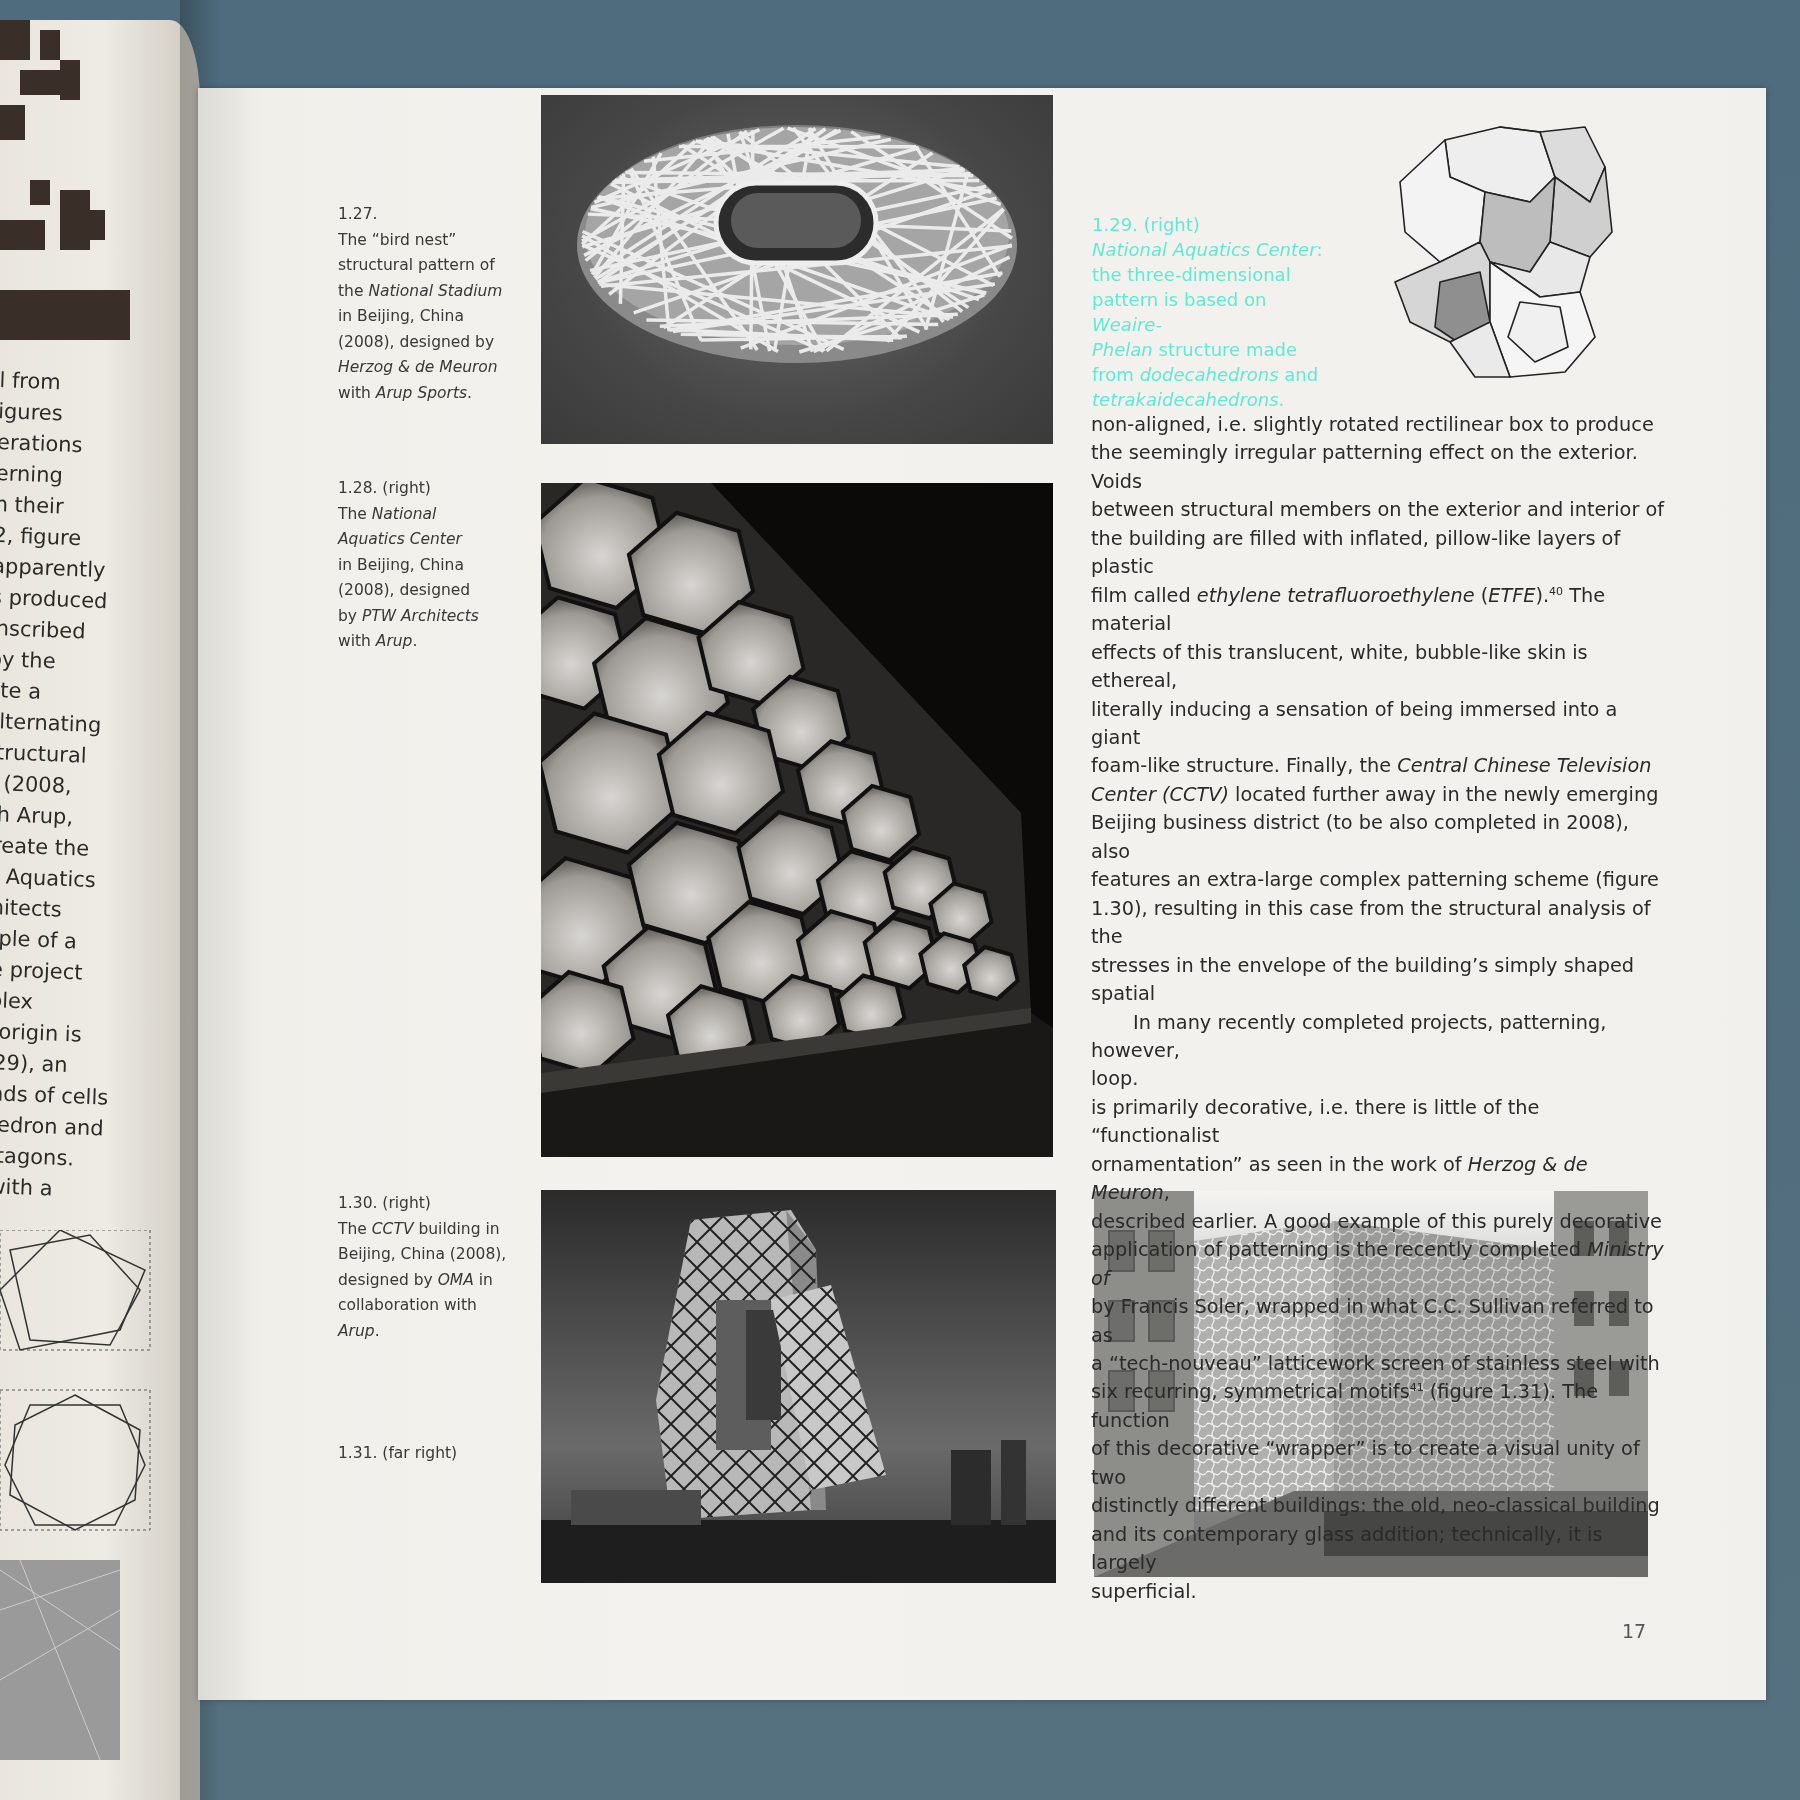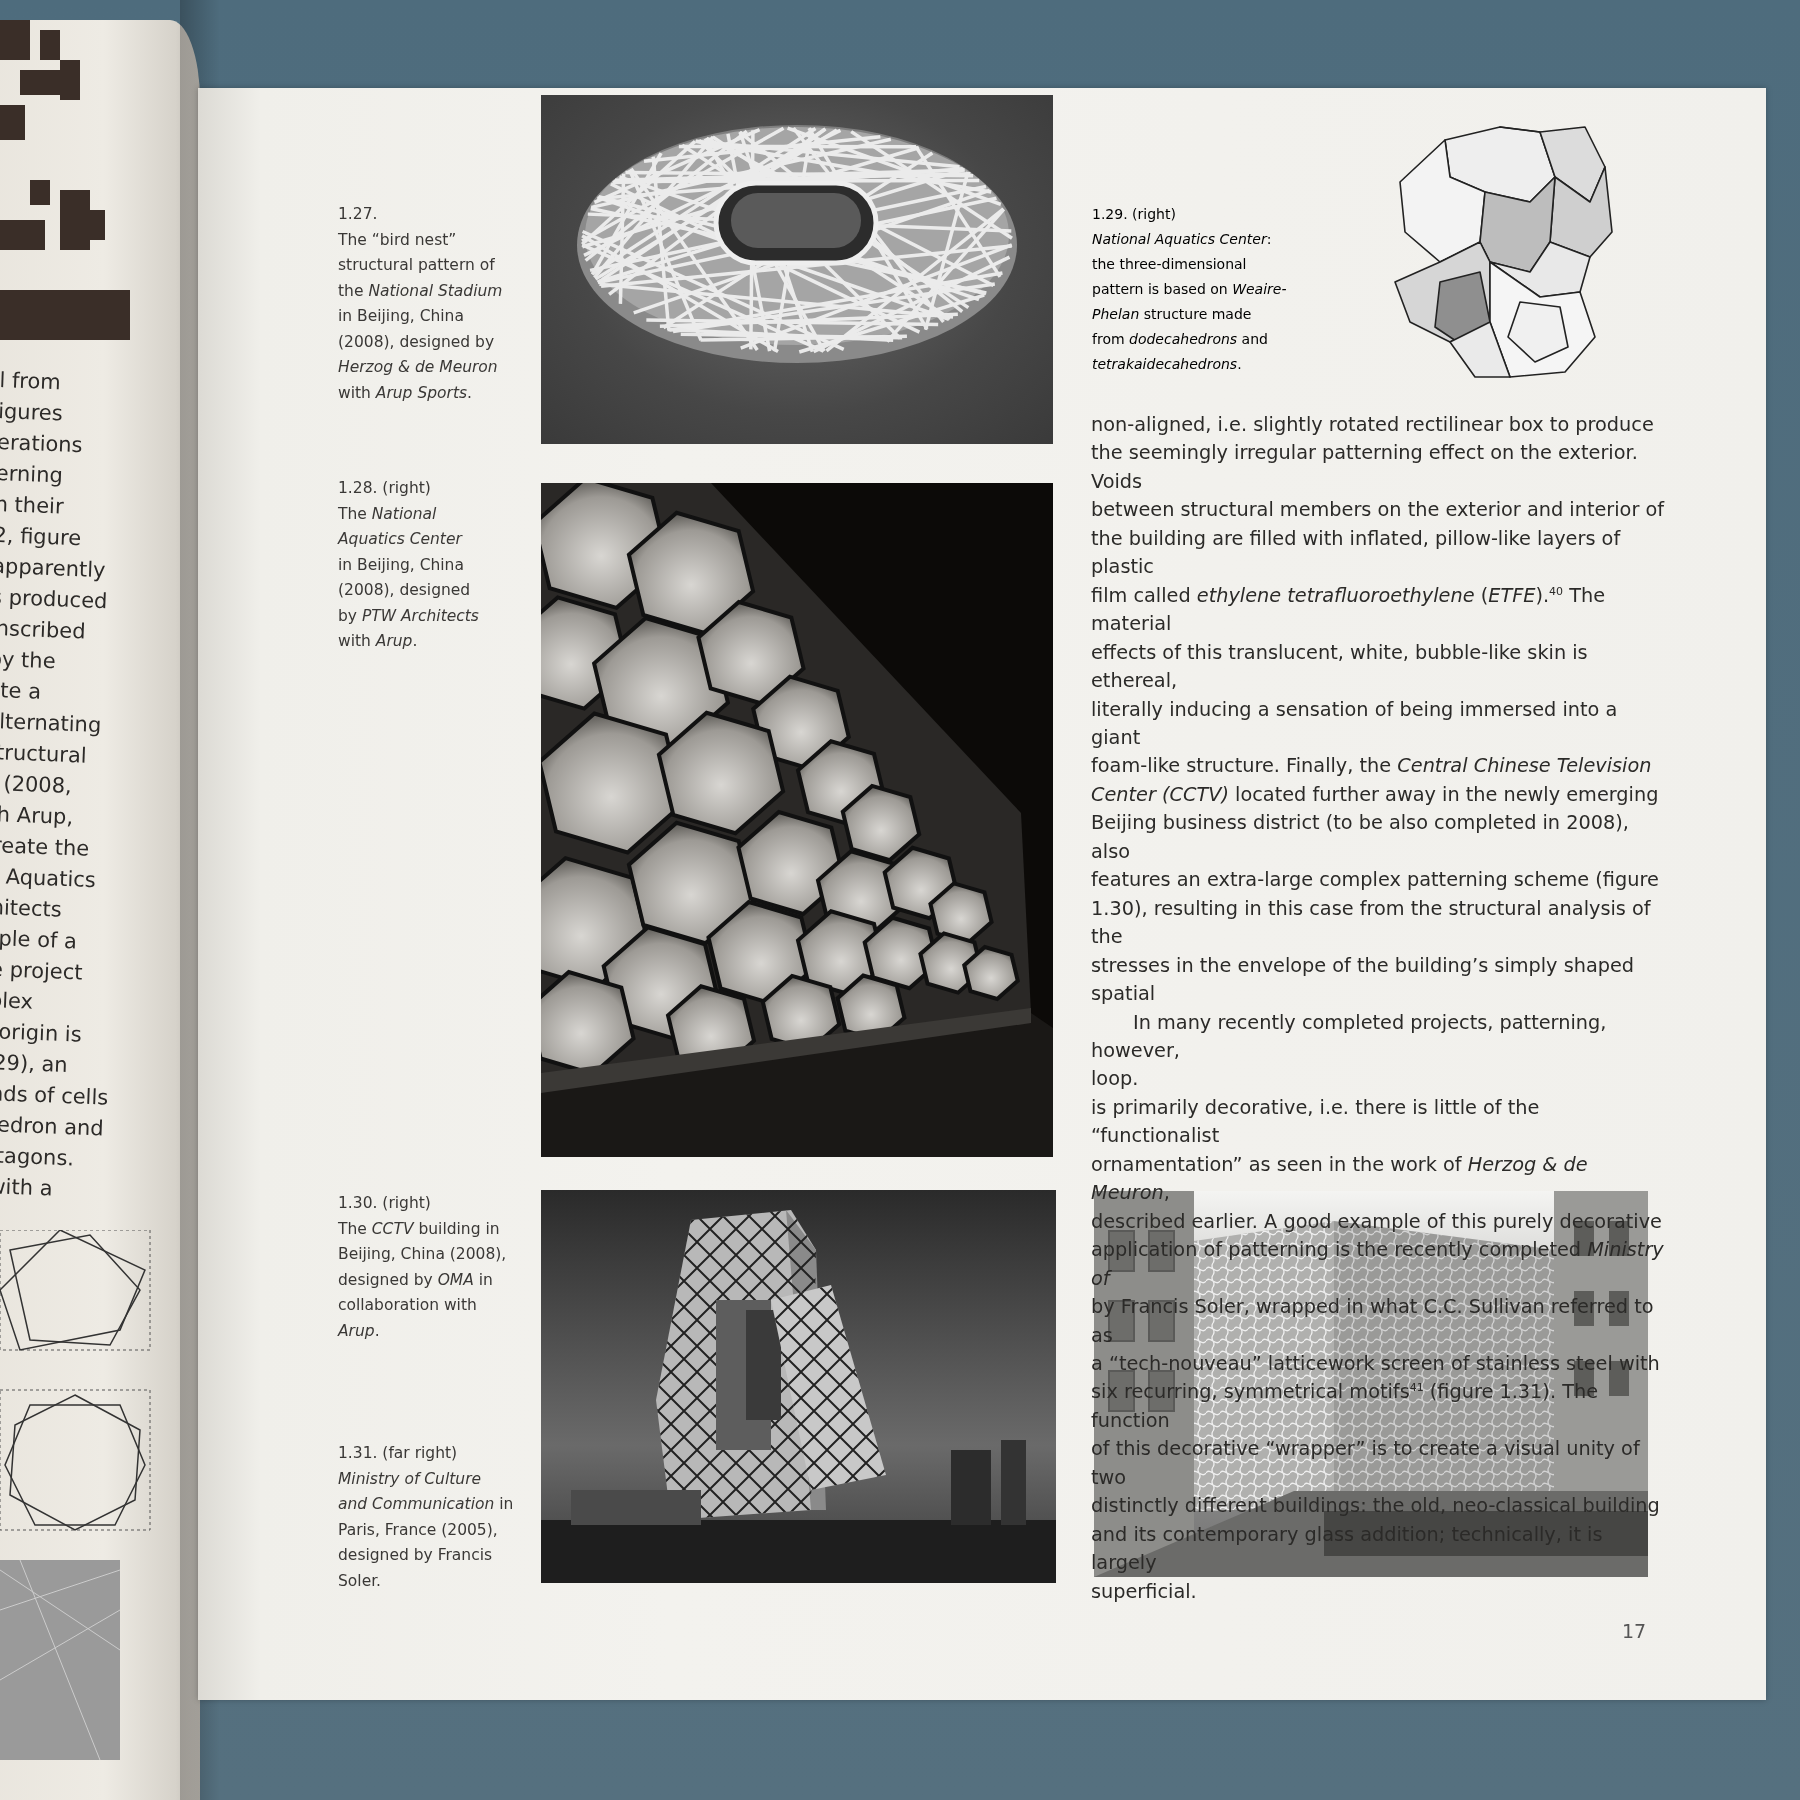--- a/index.html
+++ b/index.html
@@ -14,21 +14,21 @@
   .gutter-shadow{position:absolute;left:180px;top:0;width:40px;height:1800px;background:linear-gradient(90deg,rgba(0,0,0,.25),rgba(0,0,0,0));}
   .cap{position:absolute;left:338px;width:190px;font-size:15.5px;line-height:25.5px;color:#3a3836;}
   .cap i{font-style:italic;}
   .photo{position:absolute;overflow:hidden;}
   #photo-1{left:541px;top:95px;width:512px;height:349px;background:radial-gradient(ellipse at 50% 45%,#6c6c6c 0%,#474747 60%,#3a3a3a 100%);}
   #photo-2{left:541px;top:483px;width:512px;height:674px;background:#0c0a08;}
   #photo-3{left:541px;top:1190px;width:515px;height:393px;background:linear-gradient(180deg,#2a2a2a 0%,#6a6a6a 65%,#3c3c3c 100%);}
   #photo-4{left:1094px;top:1191px;width:554px;height:386px;background:linear-gradient(180deg,#f4f4f2 0%,#e6e6e4 10%,#a3a3a1 50%,#707070 100%);}
   .body-text{position:absolute;left:1091px;top:395px;width:580px;font-size:19.3px;line-height:28.45px;color:#2b2a28;margin-top:16px;}
   .body-text sup{font-size:11px;vertical-align:super;line-height:0;}
-  .cap129{position:absolute;left:1092px;top:202px;width:240px;font-size:14px;line-height:25px;color:#000000;}
+  .cap129{position:absolute;left:1092px;top:212px;width:240px;font-size:18px;line-height:25px;color:#5eead4;}
   .diagram{position:absolute;left:1390px;top:122px;width:230px;height:258px;}
   .page-num{position:absolute;left:1622px;top:1620px;font-size:19px;color:#555;}
 </style>
 </head>
 <body>
 
 <div class="table-bg"></div>
 
 <div class="left-page">
   <div>
@@ -116,27 +116,20 @@
   <div class="cap-lines">
       <div>The <i>CCTV</i> building in</div>
       <div>Beijing, China (2008),</div>
       <div>designed by <i>OMA</i> in</div>
       <div>collaboration with</div>
       <div><i>Arup</i>.</div>
     </div>
 </div>
 <div class="cap" style="top:1441px">
   <div>1.31. (far right)</div>
-  <div class="cap-lines">
-      <div><i>Ministry of Culture</i></div>
-      <div><i>and Communication</i> in</div>
-      <div>Paris, France (2005),</div>
-      <div>designed by Francis</div>
-      <div>Soler.</div>
-    </div>
 </div>
 
 <div class="photo" id="photo-1" aria-label="Bird nest stadium photo">
   <svg width="512" height="349" viewBox="0 0 512 349">
     <ellipse cx="256" cy="150" rx="220" ry="118" fill="#8a8a8a"></ellipse>
     <ellipse cx="256" cy="140" rx="212" ry="110" fill="#d8d8d8" opacity=".35"></ellipse>
     <g stroke="#f2f2f2" stroke-width="3.5" fill="none" opacity=".92" id="nest-lines">
         <line x1="41.389785353762676" y1="151.7410821607386" x2="377.8796618431975" y2="52.7345230290109"></line>
         <line x1="416.8488488994251" y1="219.31731684123537" x2="118.89525243660967" y2="231.27222478023242"></line>
         <line x1="54.54256629984283" y1="184.12148730438696" x2="295.84922204992796" y2="34.94057129090447"></line>

